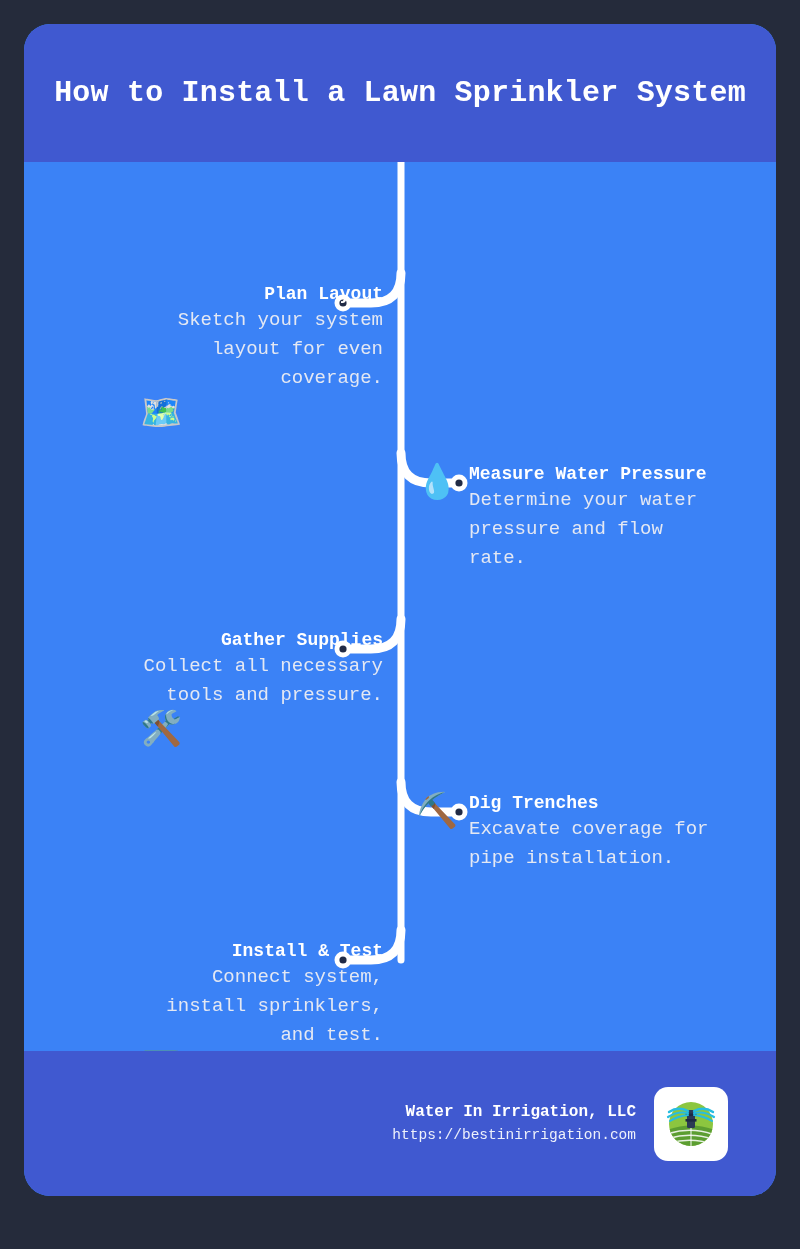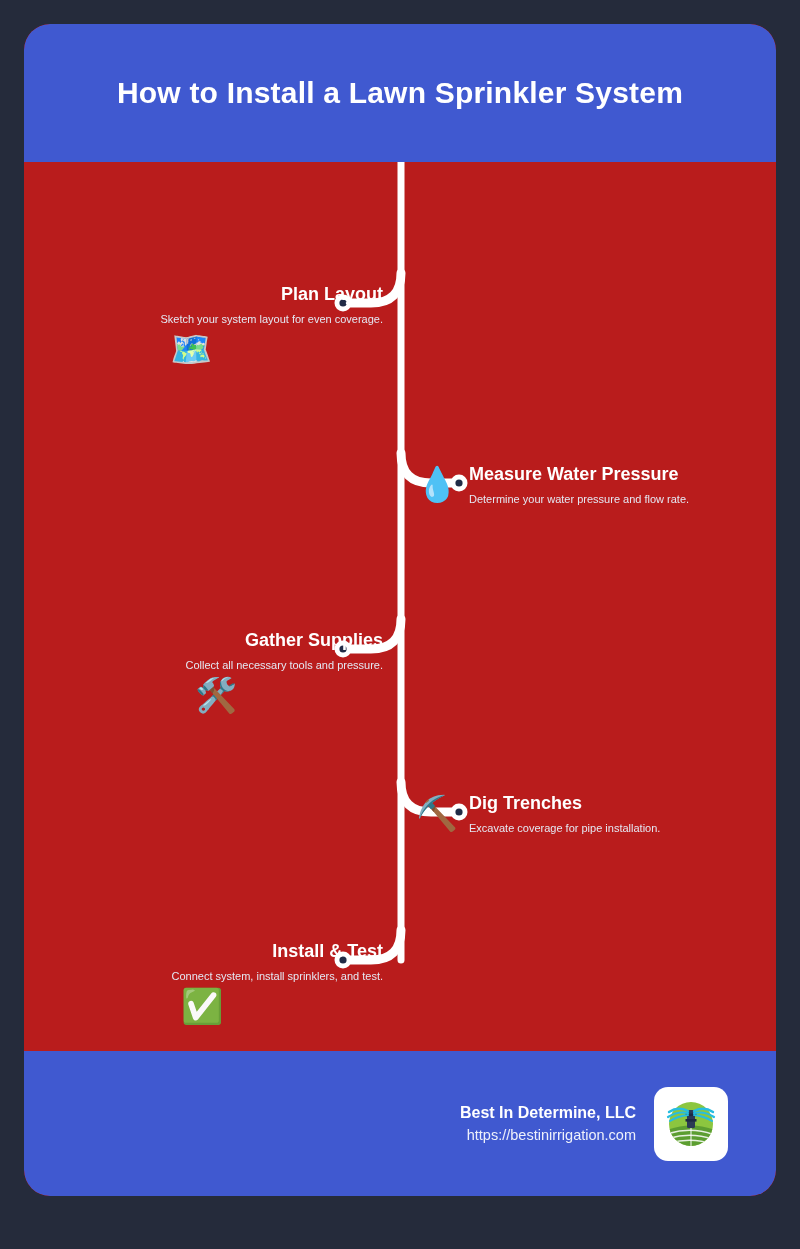--- a/index.html
+++ b/index.html
@@ -13,23 +13,24 @@
     font-family: "Liberation Sans", sans-serif;
     overflow: hidden;
   }
 
   .card {
     position: absolute;
     left: 24px;
     top: 24px;
     width: 752px;
     height: 1172px;
-    background: #b91c1c;
+    background: #3b82f6;
     border-radius: 26px;
     overflow: hidden;
+    font-family: Liberation Mono, monospace;
   }
 
   
   .header {
     position: absolute;
     left: 0;
     top: 0;
     width: 752px;
     height: 138px;
     background: #4059d0;
@@ -128,23 +129,22 @@
   }
   .step-title {
     color: #ffffff;
     font-size: 18px;
     font-weight: bold;
     line-height: 1.25;
     white-space: nowrap;
   }
   .step-desc {
     color: #e4e8f3;
-    font-size: 11px;
+    font-size: 19px;
     line-height: 1.55;
-    margin-top: 5px;
   }
   .step-icon {
     font-size: 34px;
     line-height: 40px;
     flex: none;
     width: 42px;
     height: 42px;
     display: flex;
     align-items: center;
     justify-content: center;
@@ -224,21 +224,21 @@
       <div class="step-body">
         <div class="step-title">Install &amp; Test</div>
         <div class="step-desc">Connect system, install sprinklers, and test.</div>
       </div>
       <div class="step-icon">✅</div>
     </div>
   </div>
 
   <div class="footer">
     <div class="footer-text">
-      <span class="footer-company">Best In Determine, LLC</span>
+      <span class="footer-company">Water In Irrigation, LLC</span>
       <span class="footer-url">https://bestinirrigation.com</span>
     </div>
     <div class="footer-logo">
       <svg width="60" height="60" viewBox="0 0 60 60">
 
         <path d="M8,30 A22,22 0 0 1 52,30 A22,22 0 0 1 8,30 Z" fill="#8cc63f"></path>
 
         <clipPath id="hillclip">
           <path d="M8,30 A22,22 0 0 1 52,30 A22,22 0 0 1 8,30 Z"></path>
         </clipPath>

